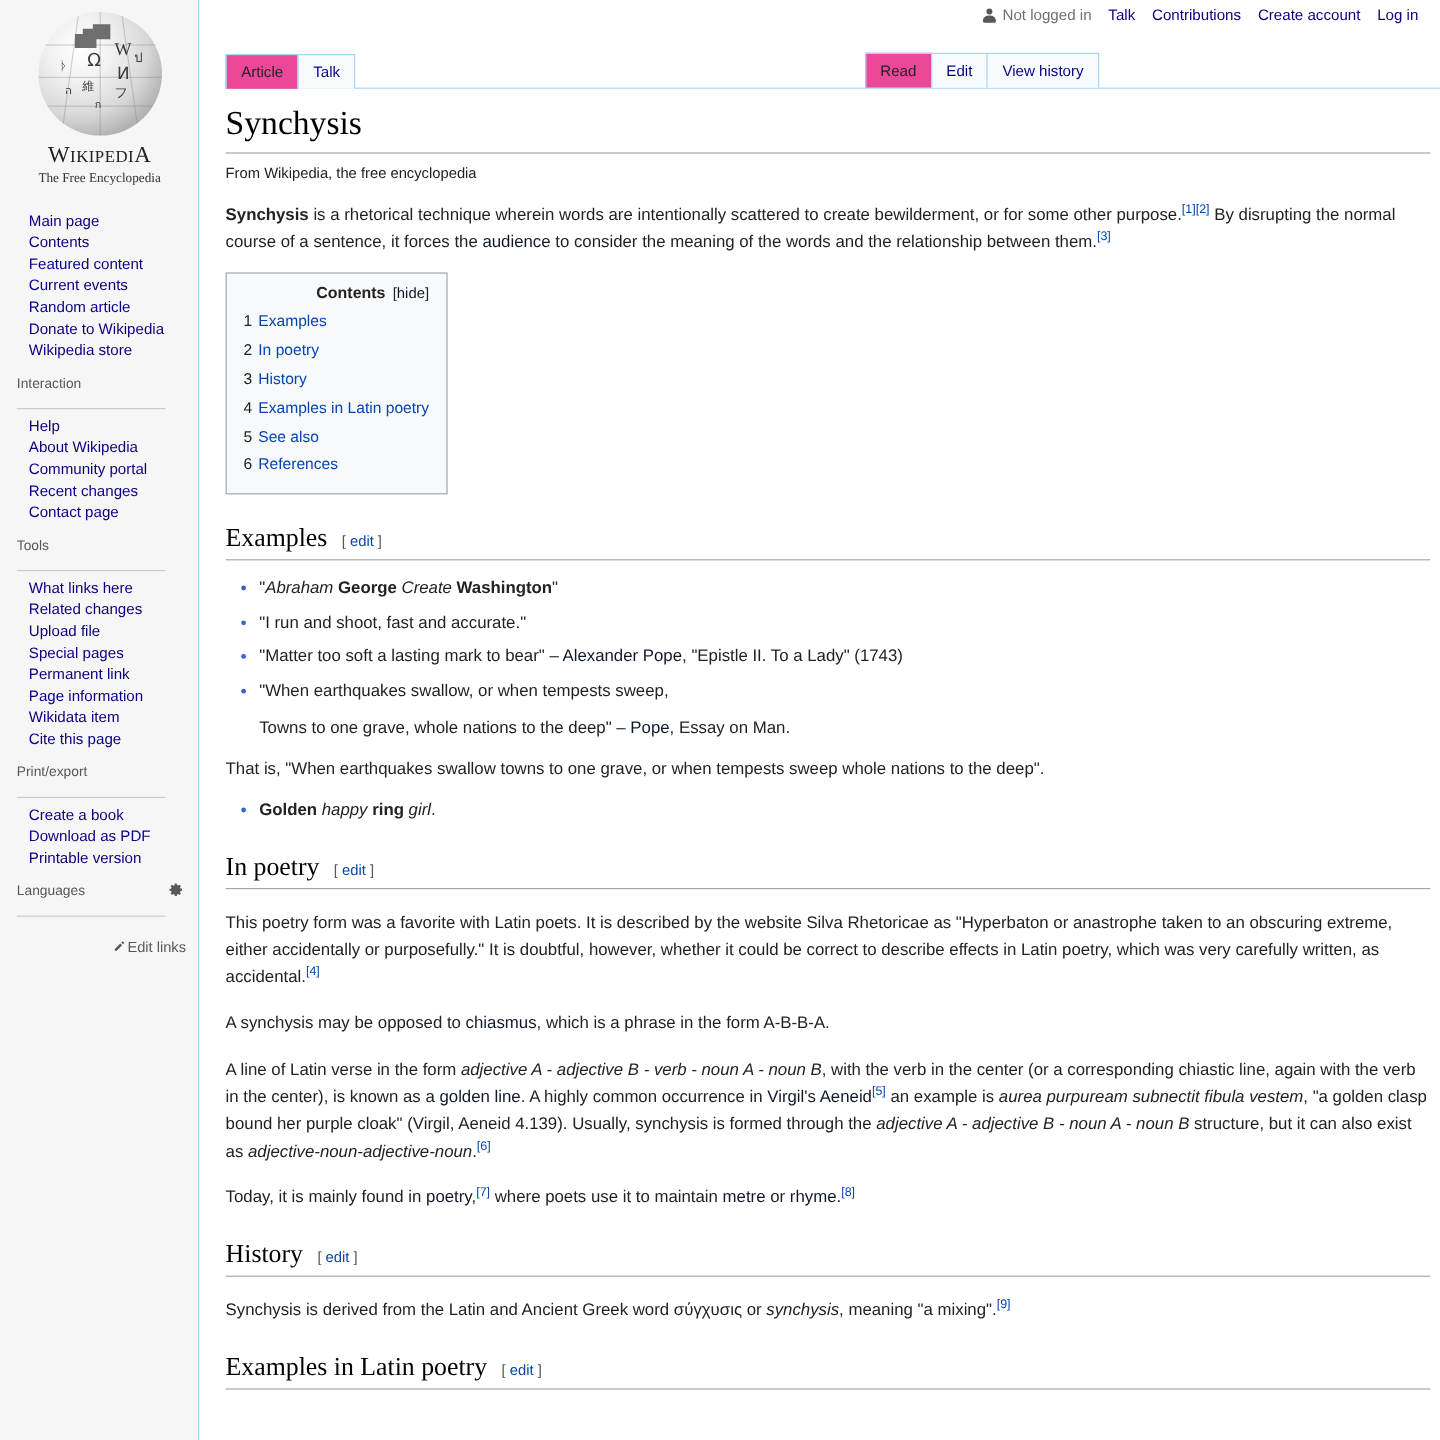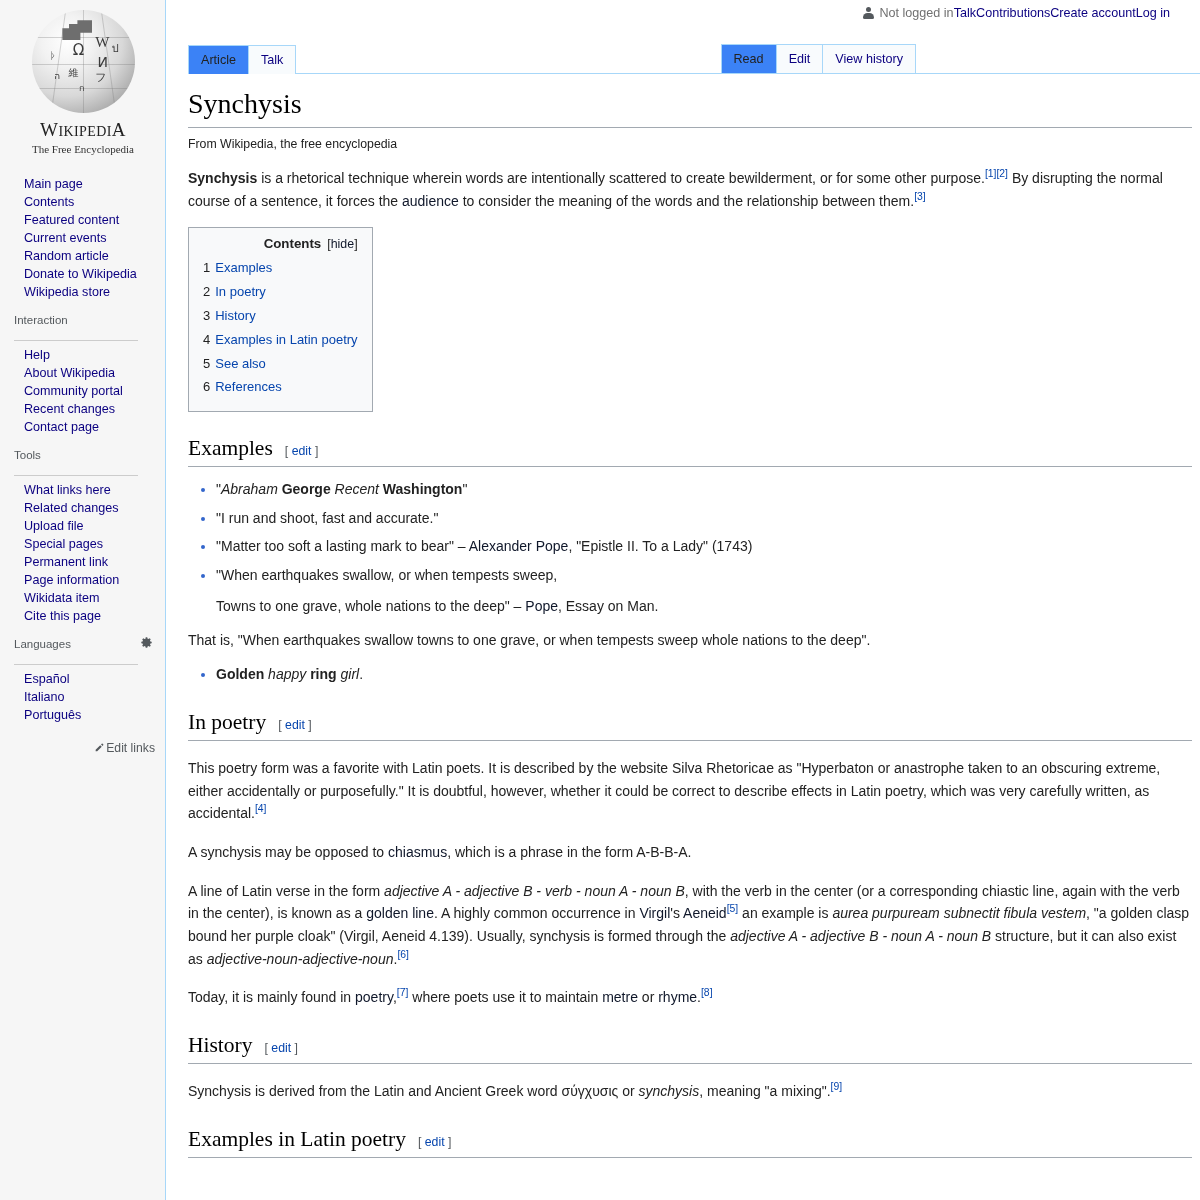--- a/index.html
+++ b/index.html
@@ -6,22 +6,22 @@
   html, body { margin:0; padding:0; }
   body {
     width:1200px; height:1200px; overflow:hidden;
     background:#ffffff;
     font-family:"Liberation Sans", sans-serif;
     font-size:14px; color:#222222;
   }
 
   
   #personal-bar {
-    position:absolute; top:0; right:16px; height:26px;
-    display:flex; align-items:center; 
+    position:absolute; top:0; right:4px; height:26px;
+    display:flex; align-items:center; gap:14px;
     padding-right:14px; font-size:12.6px;
   }
   #personal-bar .pb-item { color:#0b0080; white-space:nowrap; cursor:pointer; }
   #personal-bar .pb-item.anon { color:#707070; cursor:default; display:flex; align-items:center; gap:5px;}
   .user-icon { display:inline-block; width:11px; height:12px; position:relative; }
   .user-icon::before { content:""; position:absolute; left:3px; top:0; width:5px; height:5px; border-radius:50%; background:#54595d; }
   .user-icon::after { content:""; position:absolute; left:0; top:6px; width:11px; height:6px; border-radius:6px 6px 2px 2px; background:#54595d; }
 
   
   #left-panel {
@@ -66,21 +66,21 @@
   
   #content-region { position:absolute; left:166px; top:0; right:0; height:1200px; }
 
   
   #ns-tabs { position:absolute; left:22px; top:44px; display:flex; align-items:flex-end; height:30px; z-index:3; }
   .tab {
     height:29px; padding:0 12px; display:flex; align-items:center;
     font-size:12.6px; background:#f8fbfd; border:1px solid #a7d7f9; border-bottom:none;
     color:#0b0080; cursor:pointer; margin-right:-1px;
   }
-  .tab.selected { background:#3b82f6; color:#222222; }
+  .tab.selected { background:#ec4899; color:#222222; }
 
   #ns-underline { position:absolute; left:22px; right:0; top:73px; height:1px; background:#a7d7f9; }
 
   #view-tabs { position:absolute; right:285px; top:44px; display:flex; height:30px; z-index:3; }
 
   #search-wrap { position:absolute; right:8px; top:46px; width:272px; height:26px; }
   #search-input {
     width:100%; height:26px; border:1px solid #a2a9b1; background:#ffffff;
     padding:0 26px 0 7px; font-size:13px; color:#222; font-family:"Liberation Sans", sans-serif;
   }
@@ -203,36 +203,39 @@
       <li><a class="wl">Related changes</a></li>
       <li><a class="wl">Upload file</a></li>
       <li><a class="wl">Special pages</a></li>
       <li><a class="wl">Permanent link</a></li>
       <li><a class="wl">Page information</a></li>
       <li><a class="wl">Wikidata item</a></li>
       <li><a class="wl">Cite this page</a></li>
     </ul>
   </div>
 
+  <div class="portal">
+    <h3>Print/export</h3>
+    <ul>
+      <li><a class="wl">Create a book</a></li>
+      <li><a class="wl">Download as PDF</a></li>
+      <li><a class="wl">Printable version</a></li>
+    </ul>
+  </div>
 
   <div class="portal">
     <div id="lang-head">
       <h3>Languages</h3>
       <span class="lang-gear">
         <svg width="13" height="13" viewBox="0 0 20 20">
             <path fill="#54595d" d="M10 6.5a3.5 3.5 0 100 7 3.5 3.5 0 000-7zm0 5.5a2 2 0 110-4 2 2 0 010 4z"></path>
             <path fill="#54595d" d="M18 11.2v-2.4l-2.1-.4a6 6 0 00-.6-1.5l1.2-1.8-1.7-1.7-1.8 1.2a6 6 0 00-1.5-.6L11.2 2H8.8l-.4 2.1a6 6 0 00-1.5.6L5.1 3.5 3.4 5.2l1.2 1.8a6 6 0 00-.6 1.5L2 8.8v2.4l2 .4c.1.5.3 1 .6 1.5l-1.2 1.8 1.7 1.7 1.8-1.2c.5.3 1 .5 1.5.6l.4 2h2.4l.4-2c.5-.1 1-.3 1.5-.6l1.8 1.2 1.7-1.7-1.2-1.8c.3-.5.5-1 .6-1.5l2-.4z"></path>
           </svg>
       </span>
     </div>
-    <ul>
-      <li><a class="wl">Español</a></li>
-      <li><a class="wl">Italiano</a></li>
-      <li><a class="wl">Português</a></li>
-    </ul>
     <div class="edit-links">
       <span class="pencil">
         <svg width="11" height="11" viewBox="0 0 20 20">
             <path fill="#54595d" d="M16.7 4.2l-.9-.9a1.3 1.3 0 00-1.8 0l-1.2 1.2 2.7 2.7 1.2-1.2a1.3 1.3 0 000-1.8zM3 14.2V17h2.8l8.3-8.3-2.8-2.8L3 14.2z"></path>
           </svg>
       </span><span>Edit links</span>
     </div>
   </div>
 </div>
 
@@ -273,21 +276,21 @@
       </ul>
     </div>
 
     
     <h2 class="section">
       <span>Examples</span>
       <span class="editsection"><span>[</span>&nbsp;<a>edit</a>&nbsp;<span>]</span></span>
     </h2>
 
     <ul class="bullets">
-      <li><span>"</span><i>Abraham</i><span> </span><b>George</b><span> </span><i>Recent</i><span> </span><b>Washington</b><span>"</span></li>
+      <li><span>"</span><i>Abraham</i><span> </span><b>George</b><span> </span><i>Create</i><span> </span><b>Washington</b><span>"</span></li>
       <li>"I run and shoot, fast and accurate."</li>
       <li><span>"Matter too soft a lasting mark to bear" – </span><a class="wl">Alexander Pope</a><span>, "Epistle II. To a Lady" (1743)</span></li>
       <li>
         <span>"When earthquakes swallow, or when tempests sweep,</span>
         <div class="cont-line" style="margin-top:8px;"><span>Towns to one grave, whole nations to the deep" – </span><a class="wl">Pope</a><span>, Essay on Man.</span></div>
       </li>
     </ul>
 
     <p class="para tight">That is, "When earthquakes swallow towns to one grave, or when tempests sweep whole nations to the deep".</p>
 

